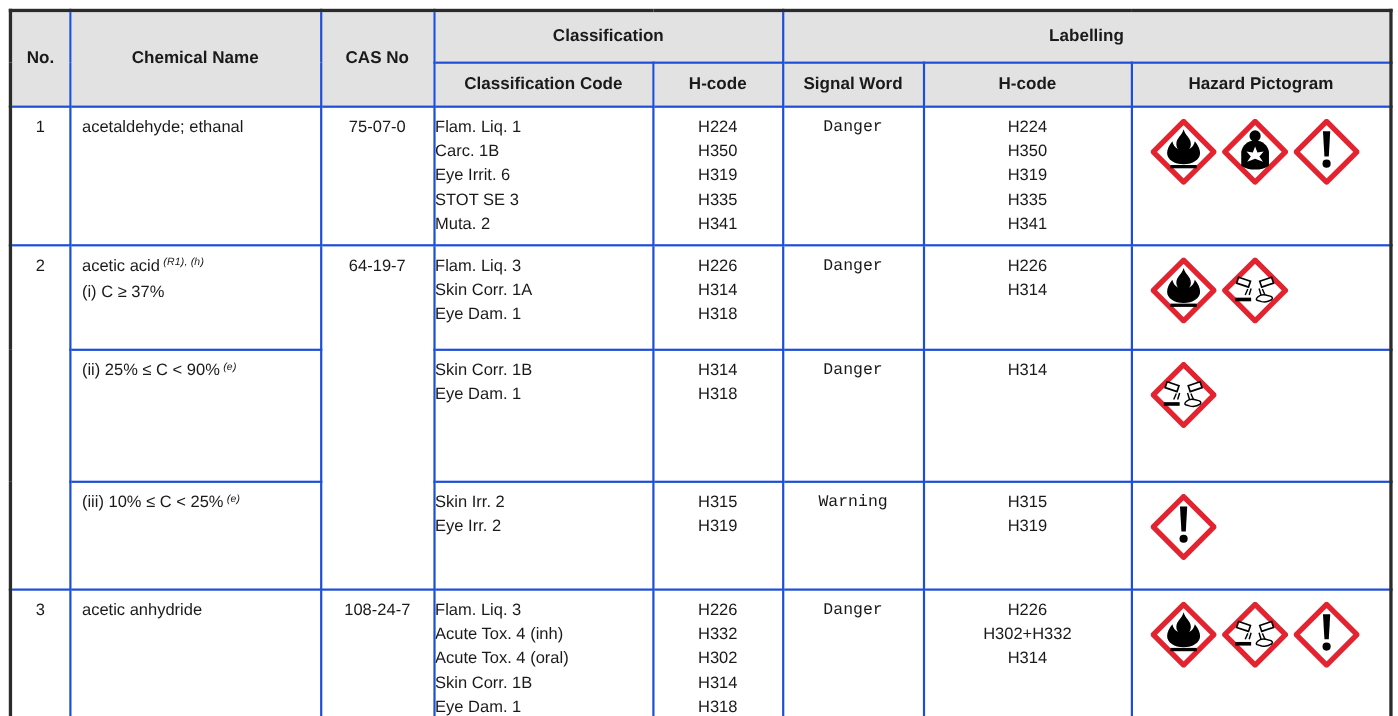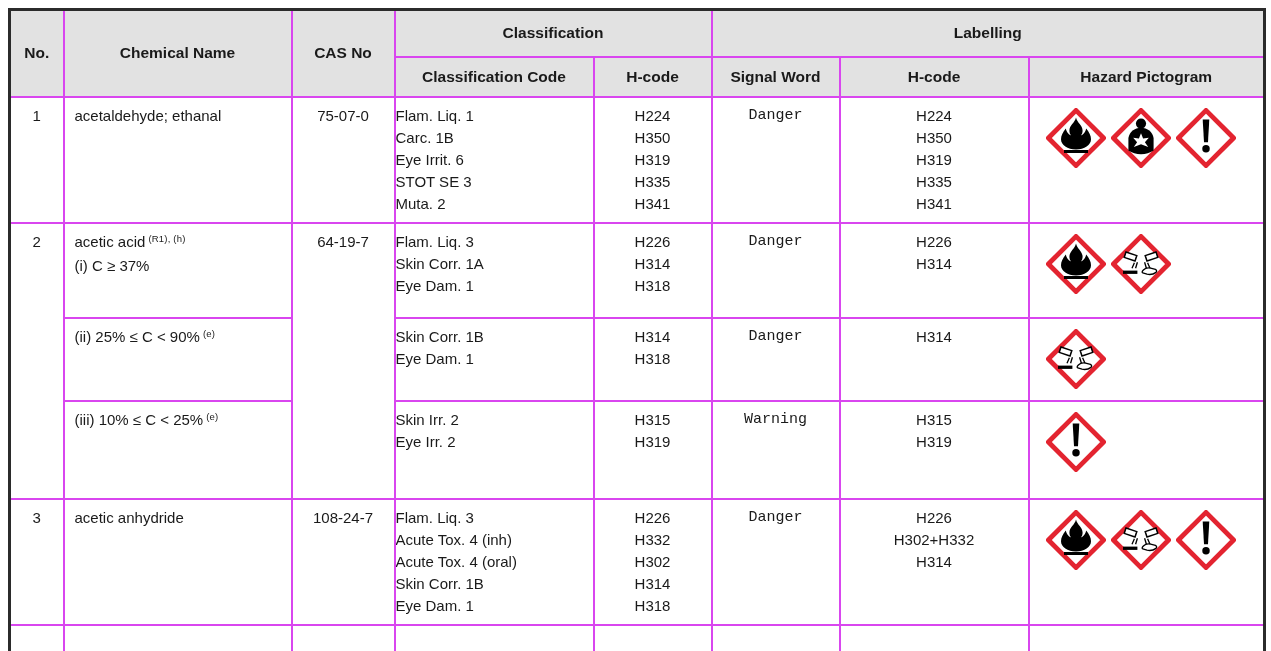--- a/index.html
+++ b/index.html
@@ -17,21 +17,21 @@
     left: 8px;
     top: 8px;
   }
   table {
     border-collapse: collapse;
     table-layout: fixed;
     width: 1255px;
     border: 3px solid #2b2b2b;
   }
   th, td {
-    border: 2px solid #d946ef;
+    border: 2px solid #1d4ed8;
     vertical-align: top;
     padding: 7px 10px;
     font-size: 15px;
     line-height: 22px;
     overflow: hidden;
   }
   thead th {
     background: #e2e2e2;
     font-weight: bold;
     text-align: center;
@@ -50,20 +50,21 @@
   .c-signal { text-align: center; font-family: Liberation Mono, monospace; }
   .c-lhcode { text-align: center; }
   .c-picto  { padding: 10px 6px 6px 16px; white-space: nowrap; }
   .line { white-space: nowrap; }
   .sup {
     font-size: 9.5px;
     position: relative;
     top: -5px;
     margin-left: 3px;
     letter-spacing: 0.2px;
+    font-style: italic;
   }
   .picto {
     display: inline-block;
     margin-right: 5px;
     vertical-align: top;
   }
   .picto svg { display: block; }
 </style>
 </head>
 <body>
@@ -178,21 +179,21 @@
                 <path d="M50 4L96 50 50 96 4 50Z" fill="#fff" stroke="#e32430" stroke-width="8" stroke-linejoin="round"></path>
                 <g fill="#000">
                   <path d="M25 30l18 6-3 9-18-6z" fill="#fff" stroke="#000" stroke-width="2.5"></path>
                   <path d="M75 30l-18 6 3 9 18-6z" fill="#fff" stroke="#000" stroke-width="2.5"></path>
                   <path d="M39 48l-4 9M44 47l-3 10M61 48l4 9M56 47l3 10" stroke="#000" stroke-width="2.2" fill="none"></path>
                   <rect x="20" y="61" width="24" height="5.5"></rect>
                   <path d="M54 60c3-3 8-4 12-3l8 2c2 1 3 3 1 5-4 3-10 4-15 3l-7-2c-2-1-1-3 1-5z" fill="#fff" stroke="#000" stroke-width="2.2"></path>
                 </g>
               </svg></span></td>
         </tr>
-        <tr style="height: 83px;">
+        <tr style="height: 120px;">
           <td class="c-name">
             <div class="line"><span>(ii) 25% ≤ C &lt; 90%</span><span class="sup">(e)</span></div>
           </td>
           <td class="c-code">
             <div class="line">Skin Corr. 1B</div>
             <div class="line">Eye Dam. 1</div>
           </td>
           <td class="c-hcode">
             <div class="line">H314</div>
             <div class="line">H318</div>

